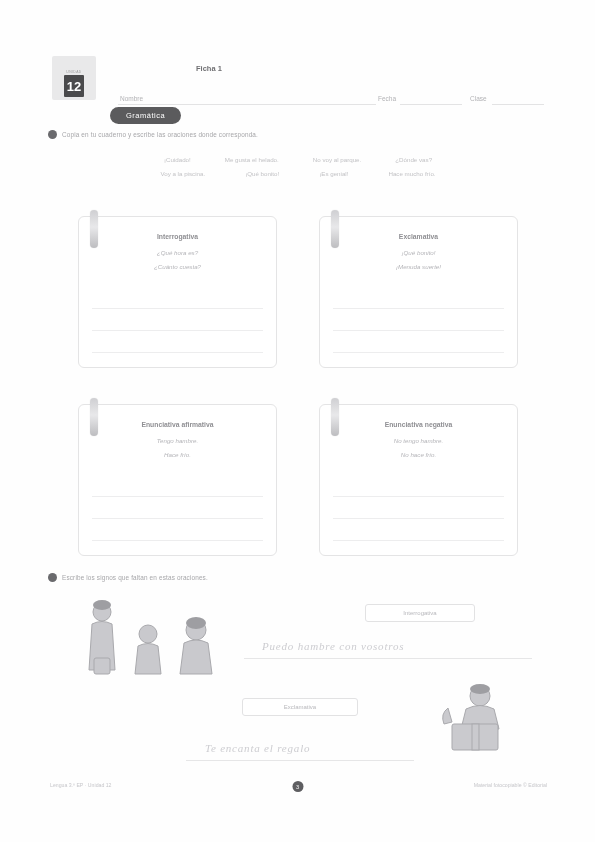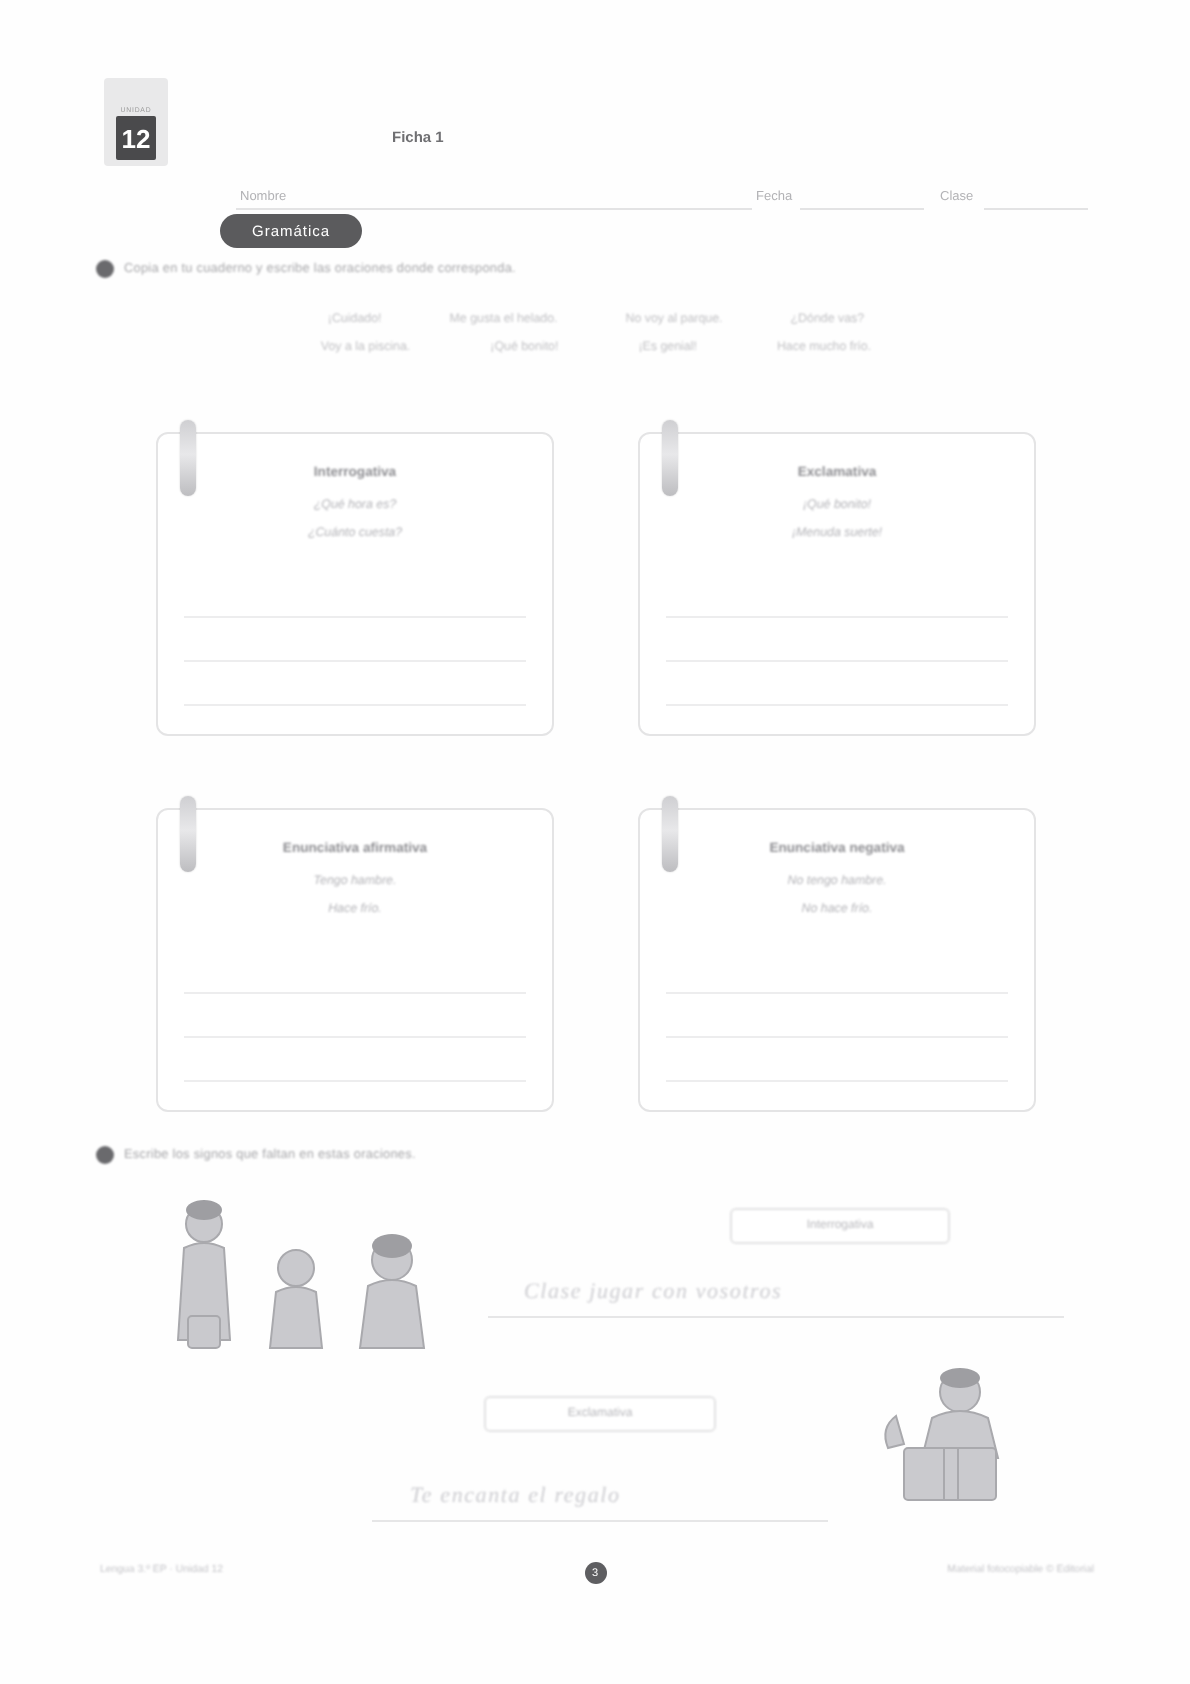--- a/index.html
+++ b/index.html
@@ -9,21 +9,21 @@
     font-family:"Liberation Sans",sans-serif;
     color:#9aa0a6;
     position:relative;
     overflow:hidden;
     -webkit-font-smoothing:antialiased;
   }
   .page{position:absolute;inset:0;background:#fefefe;}
 
   
   .unit-tab{
-    position:absolute;left:52px;top:39px;width:32px;height:44px;
+    position:absolute;left:52px;top:56px;width:44px;height:44px;
     background:#e9e9ea;border-radius:2px;
     display:flex;flex-direction:column;align-items:center;justify-content:flex-end;
     padding-bottom:3px;box-sizing:border-box;
   }
   .unit-tab .unit-word{
     font-size:3.4px;letter-spacing:.4px;color:#9b9b9b;
     text-transform:uppercase;margin-bottom:1px;
   }
   .unit-tab .unit-num{
     width:20px;height:22px;background:#4a4a4c;color:#fff;
@@ -251,21 +251,21 @@
         <ellipse cx="118" cy="25" rx="10" ry="6"></ellipse>
       </g>
     </svg>
   </div>
 
   <div class="tag" style="left:365px;top:604px;width:80px;">
     <span>Interrogativa</span>
   </div>
 
   <div class="hand" style="left:262px;top:640px;">
-    <span>Clase jugar con vosotros</span>
+    <span>Puedo hambre con vosotros</span>
   </div>
   <div class="writeline" style="left:244px;top:658px;width:288px;"></div>
 
   <div class="tag" style="left:242px;top:698px;width:86px;">
     <span>Exclamativa</span>
   </div>
 
   <div class="illo" style="left:418px;top:682px;">
     <svg width="104" height="74" viewBox="0 0 104 74">
       <g fill="#cacace" stroke="#a9a9ad" stroke-width="1">

